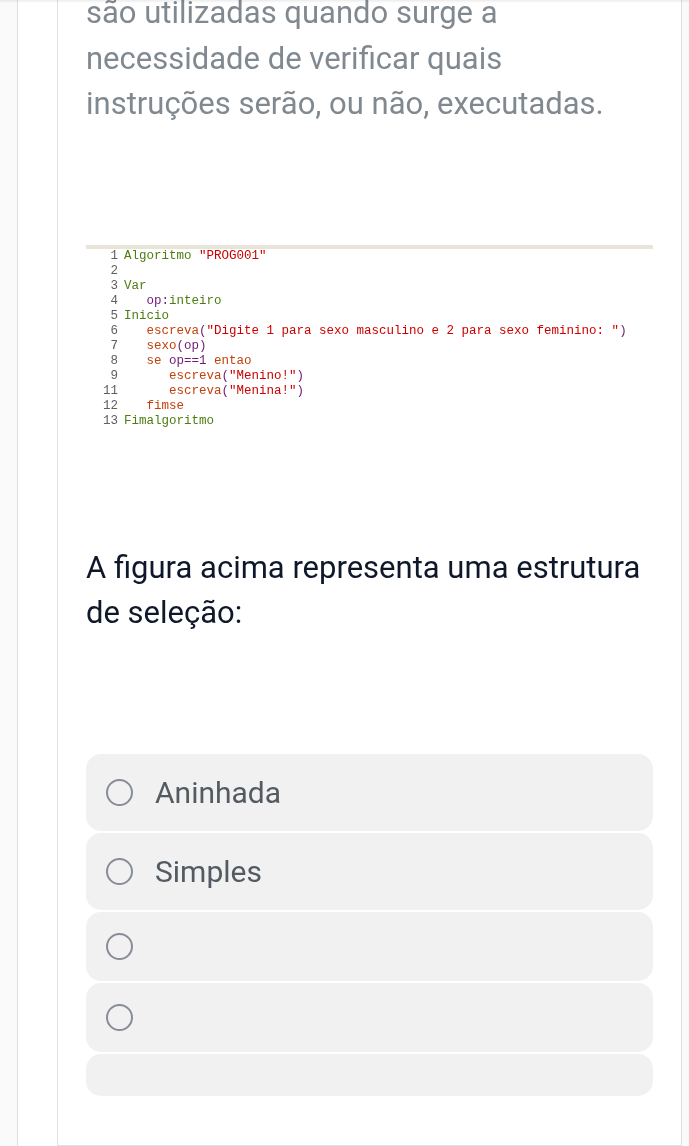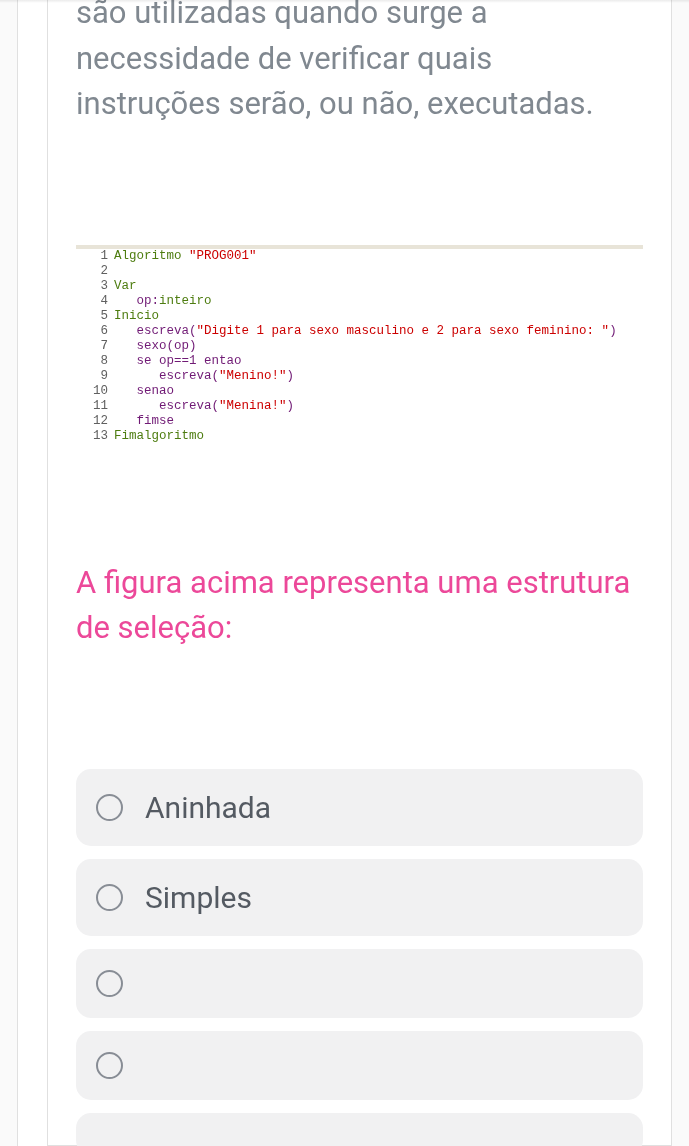--- a/index.html
+++ b/index.html
@@ -20,21 +20,21 @@
       left: 17px;
       top: 0;
       width: 653px;
       height: 1146px;
       background: #ffffff;
       border-left: 1px solid #e0e0e0;
       border-right: 1px solid #e0e0e0;
     }
     .card {
       position: absolute;
-      left: 47px;
+      left: 57px;
       top: 0;
       width: 625px;
       height: 1146px;
       background: #ffffff;
       border: 1px solid #e0e0e0;
       border-top: none;
       padding: 0 28px;
     }
     .top-shadow {
       position: absolute;
@@ -72,43 +72,43 @@
       padding-right: 6px;
       flex-shrink: 0;
     }
     .code-content {
       flex: 1;
     }
     .kw-blue {
       color: #4d7c0f;
     }
     .kw-blue-nou {
-      color: #701a75;
+      color: #c2410c;
     }
     .str-red {
       color: #cc0000;
     }
     .txt-black {
       color: #701a75;
     }
     .question-text {
       margin-top: 112px;
       font-size: 31px;
       line-height: 1.47;
-      color: #ec4899;
+      color: #0f172a;
       font-weight: 400;
     }
     .options {
       margin-top: 118px;
     }
     .option {
       background: #f1f1f2;
       border-radius: 15px;
       padding: 21px 20px;
-      margin-bottom: 13px;
+      margin-bottom: 2px;
       display: flex;
       align-items: center;
       cursor: pointer;
       text-align: center;
     }
     .radio-circle {
       width: 27px;
       height: 27px;
       border: 2.5px solid #888d95;
       border-radius: 50%;
@@ -133,21 +133,20 @@
   <div class="code-block" id="code-block">
       <div class="code-line"><span class="line-num">1</span><span class="code-content"><span class="kw-blue">Algoritmo</span><span class="txt-black"> </span><span class="str-red">"PROG001"</span></span></div>
       <div class="code-line"><span class="line-num">2</span><span class="code-content"></span></div>
       <div class="code-line"><span class="line-num">3</span><span class="code-content"><span class="kw-blue">Var</span></span></div>
       <div class="code-line"><span class="line-num">4</span><span class="code-content"><span class="txt-black">   op:</span><span class="kw-blue">inteiro</span></span></div>
       <div class="code-line"><span class="line-num">5</span><span class="code-content"><span class="kw-blue">Inicio</span></span></div>
       <div class="code-line"><span class="line-num">6</span><span class="code-content"><span class="txt-black">   </span><span class="kw-blue-nou">escreva</span><span class="txt-black">(</span><span class="str-red">"Digite 1 para sexo masculino e 2 para sexo feminino: "</span><span class="txt-black">)</span></span></div>
       <div class="code-line"><span class="line-num">7</span><span class="code-content"><span class="txt-black">   </span><span class="kw-blue-nou">sexo</span><span class="txt-black">(op)</span></span></div>
       <div class="code-line"><span class="line-num">8</span><span class="code-content"><span class="txt-black">   </span><span class="kw-blue-nou">se</span><span class="txt-black"> op==1 </span><span class="kw-blue-nou">entao</span></span></div>
       <div class="code-line"><span class="line-num">9</span><span class="code-content"><span class="txt-black">      </span><span class="kw-blue-nou">escreva</span><span class="txt-black">(</span><span class="str-red">"Menino!"</span><span class="txt-black">)</span></span></div>
-      <div class="code-line"><span class="line-num">10</span><span class="code-content"><span class="txt-black">   </span><span class="kw-blue-nou">senao</span></span></div>
       <div class="code-line"><span class="line-num">11</span><span class="code-content"><span class="txt-black">      </span><span class="kw-blue-nou">escreva</span><span class="txt-black">(</span><span class="str-red">"Menina!"</span><span class="txt-black">)</span></span></div>
       <div class="code-line"><span class="line-num">12</span><span class="code-content"><span class="txt-black">   </span><span class="kw-blue-nou">fimse</span></span></div>
       <div class="code-line"><span class="line-num">13</span><span class="code-content"><span class="kw-blue">Fimalgoritmo</span></span></div>
     </div>
 
   <div class="question-text">A figura acima representa uma estrutura de seleção:</div>
 
   <div class="options" id="options-list">
       <div class="option">
         <span class="radio-circle"></span>

